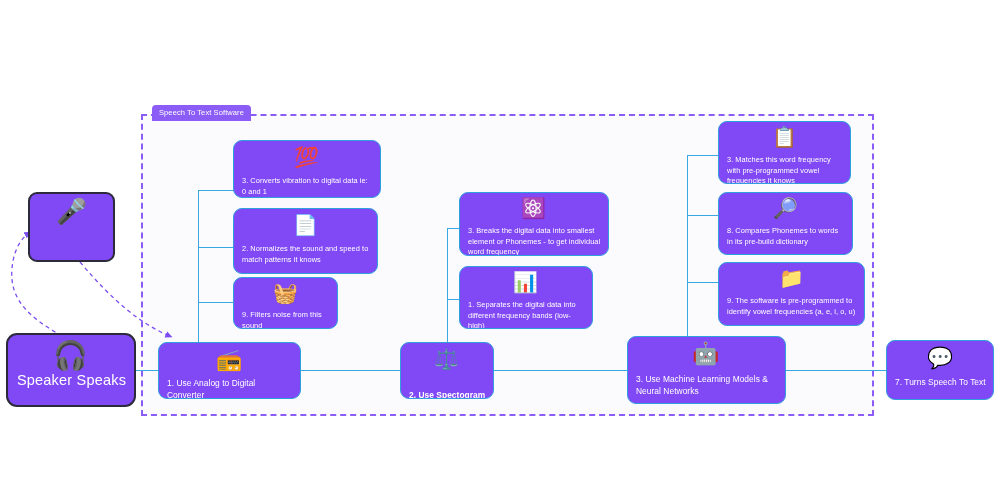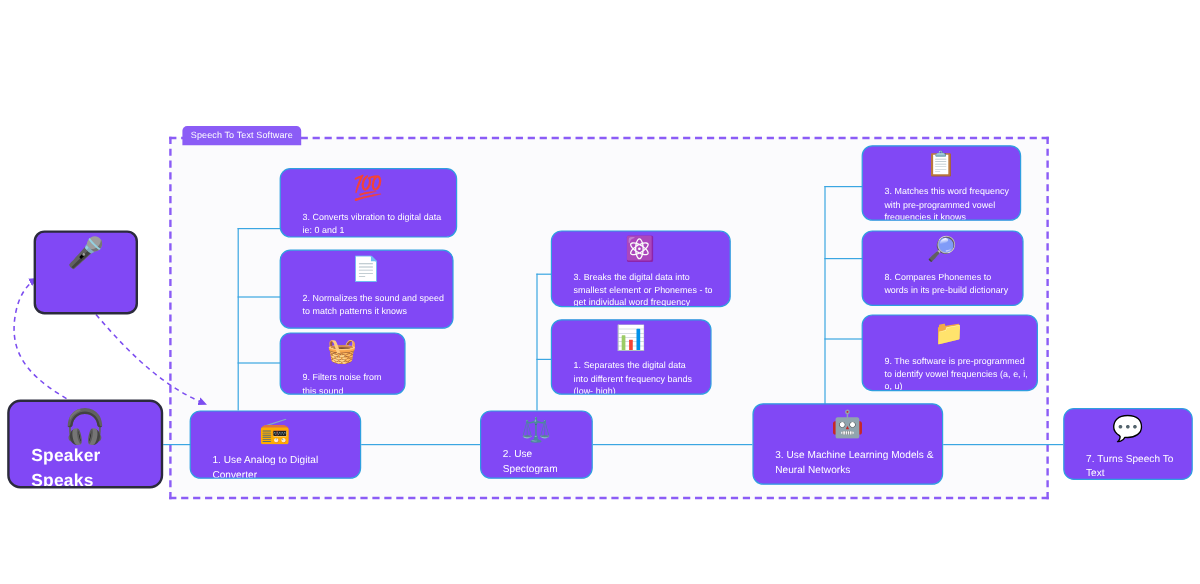--- a/index.html
+++ b/index.html
@@ -45,21 +45,21 @@
   }
   .node .ico{
     width:100%;
     text-align:center;
     line-height:1;
     user-select:none;
   }
   .node .lbl{
     font-size:7.4px;
     line-height:1.45;
-    padding:0 7px 0 18px;
+    padding:0 7px 0 8px;
     letter-spacing:.05px;
     text-align:left;
     width:100%;
     box-sizing:border-box;
   }
 
   
   .node.main .ico{font-size:23px;}
   .node.main .lbl{font-size:8.4px;font-weight:400;}
 
@@ -67,22 +67,22 @@
   .node.leaf .ico{font-size:20px;}
 
   
   .node.speaker{
     border:2.2px solid #2b2b3c;
     border-radius:11px;
   }
   .node.speaker .ico{font-size:28px;}
   .node.speaker .lbl{
     font-size:14.5px;
-    font-weight:bold;
-    text-align:left;
+    font-weight:normal;
+    text-align:center;
     letter-spacing:.2px;
   }
   .node.vib{
     border:2px solid #2b2b3c;
     border-radius:9px;
   }
   .node.vib .ico{font-size:25px;}
   .node.vib .lbl{font-size:7.4px;}
 
   
@@ -158,21 +158,21 @@
     <div class="lbl" style="margin-top:9px;">2. Normalizes the sound and speed to match patterns it knows</div>
   </div>
 
   <div class="node leaf" style="left:233px;top:277px;width:105px;height:52px;padding-top:5px;">
     <div class="ico">🧺</div>
     <div class="lbl" style="margin-top:7px;">9. Filters noise from this sound</div>
   </div>
 
   <div class="node main" style="left:400px;top:342px;width:94px;height:57px;padding-top:6px;">
     <div class="ico" style="font-size:20px;">⚖️</div>
-    <div class="lbl" style="margin-top:3px;">2. Use Spectogram</div>
+    <div class="lbl" style="margin-top:20px;font-weight:bold;">2. Use Spectogram</div>
   </div>
 
   <div class="node leaf" style="left:459px;top:192px;width:150px;height:64px;padding-top:5px;">
     <div class="ico">⚛️</div>
     <div class="lbl" style="margin-top:8px;">3. Breaks the digital data into smallest element or Phonemes - to get individual word frequency</div>
   </div>
 
   <div class="node leaf" style="left:459px;top:266px;width:134px;height:63px;padding-top:5px;">
     <div class="ico">📊</div>
     <div class="lbl" style="margin-top:8px;">1. Separates the digital data into different frequency bands (low- high)</div>

